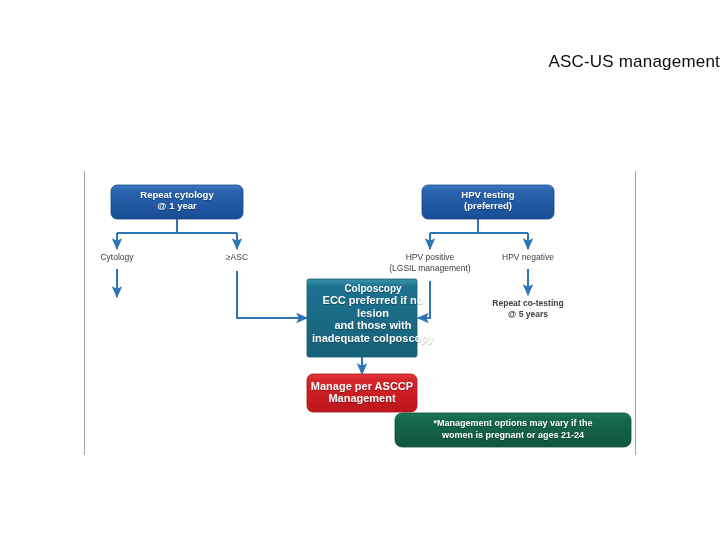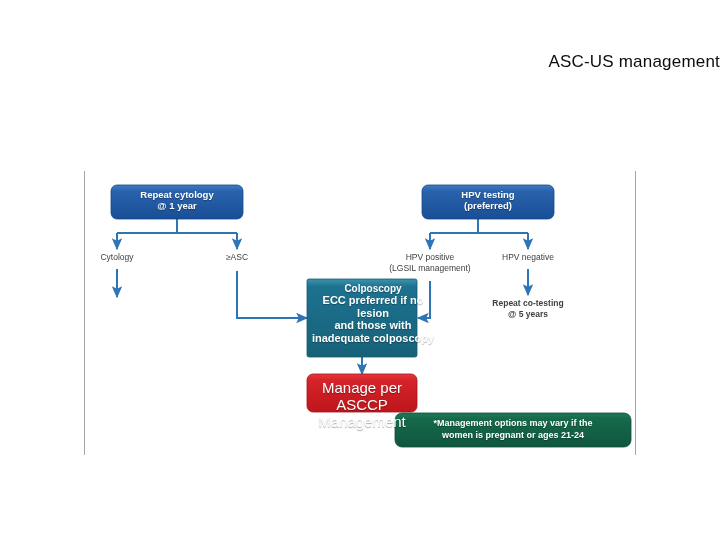--- a/index.html
+++ b/index.html
@@ -83,22 +83,22 @@
   .box-teal-sub {
     color: #ffffff;
     font-size: 11px;
     font-weight: bold;
     line-height: 1.15;
     text-shadow: 0 1px 1px rgba(0,0,0,.3);
   }
   
   .box-red-text {
     color: #ffffff;
-    font-size: 15px;
-    font-weight: normal;
+    font-size: 11px;
+    font-weight: bold;
     text-shadow: 0 1px 1px rgba(0,0,0,.35);
   }
   
   .box-green-text {
     color: #ffffff;
     font-size: 9px;
     font-weight: bold;
     line-height: 1.3;
     text-shadow: 0 1px 1px rgba(0,0,0,.3);
   }

